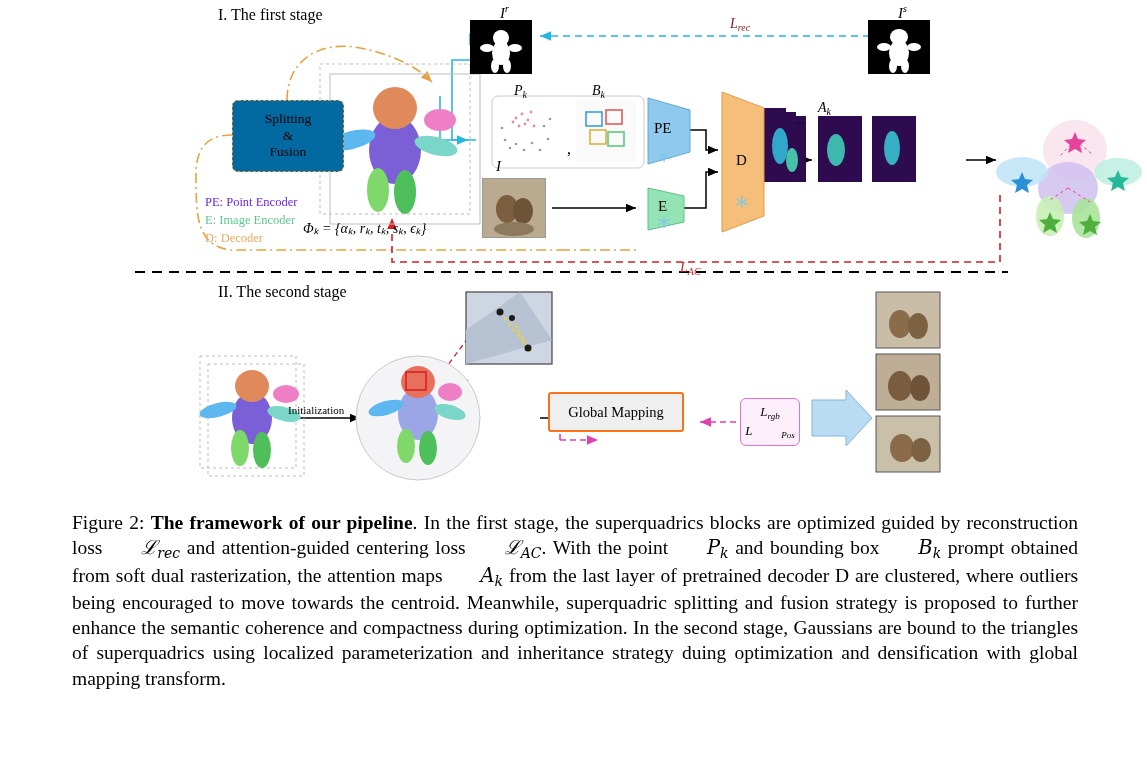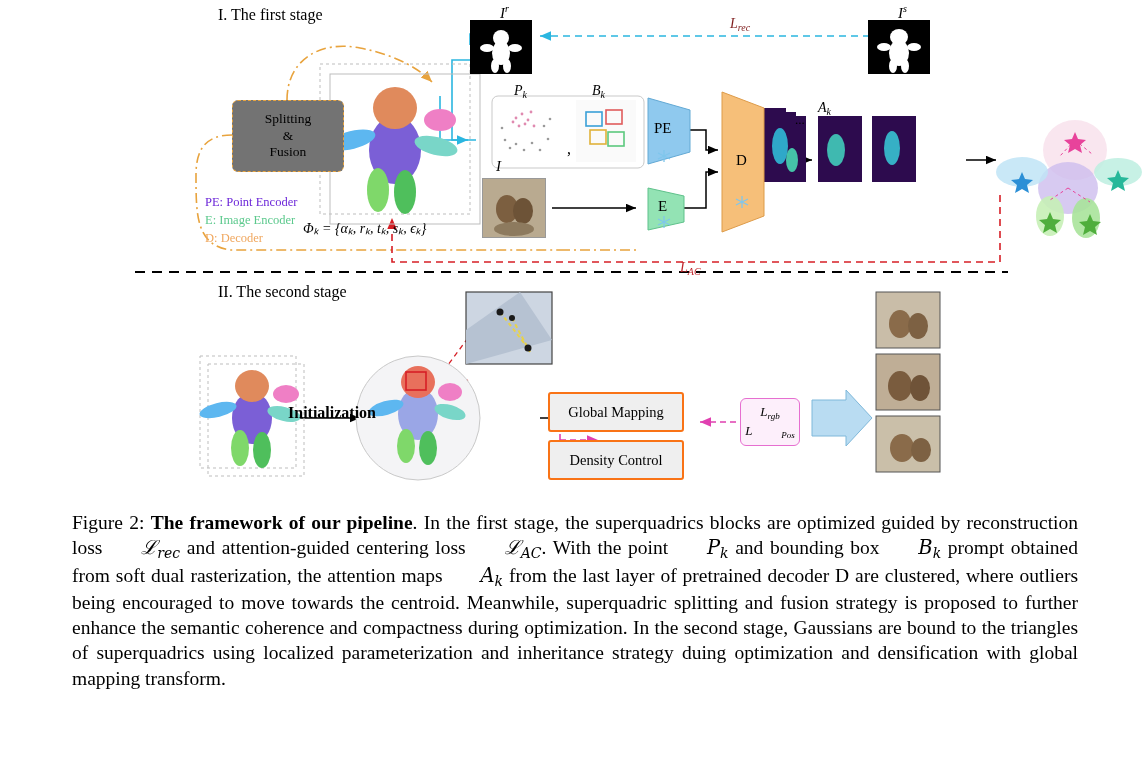--- a/index.html
+++ b/index.html
@@ -31,21 +31,21 @@
 
   
   .stage-title{font-size:16px;}
 
   .splitfusion{
     position:absolute;left:232px;top:100px;width:110px;height:70px;
     border:1.6px dashdot #e8a33d;
     border:1.6px dashed #e8a33d;
     border-radius:6px;
     display:flex;flex-direction:column;align-items:center;justify-content:center;
-    font-size:13.5px;line-height:1.25;color:#000;background:#737373;
+    font-size:13.5px;line-height:1.25;color:#000;background:#0369a1;
   }
 
   .legend{position:absolute;left:205px;top:193px;font-size:12.5px;line-height:1.45;}
   .legend .c-pe{color:#6d28d9;}
   .legend .c-e{color:#5cc98d;}
   .legend .c-d{color:#f0a860;}
 
   .grey-box{
     position:absolute;border:2px solid #f97316;background:#efefef;border-radius:3px;
     display:flex;align-items:center;justify-content:center;font-size:14.5px;color:#000;
@@ -343,27 +343,24 @@
 
   <div class="thumb" style="left:482px;top:178px;width:62px;height:58px;background:#b6a68c;">
     <svg width="62" height="58">
       <rect width="62" height="58" fill="#b9aa90"></rect>
       <ellipse cx="24" cy="30" rx="11" ry="14" fill="#7c5f40"></ellipse>
       <ellipse cx="40" cy="32" rx="10" ry="13" fill="#6d5337"></ellipse>
       <ellipse cx="31" cy="50" rx="20" ry="7" fill="#8d7a5e"></ellipse>
     </svg>
   </div>
 
-  <div class="abs lbl-s" style="left:288px;top:404px;font-size:16px;font-weight:bold;">Initialization</div>
+  <div class="abs lbl-s" style="left:288px;top:404px;font-size:11px;">Initialization</div>
 
   <div class="grey-box" style="left:548px;top:392px;width:132px;height:36px;">
     <span>Global Mapping</span>
-  </div>
-  <div class="grey-box" style="left:548px;top:440px;width:132px;height:36px;">
-    <span>Density Control</span>
   </div>
 
   <div class="pink-box" style="left:740px;top:398px;width:58px;height:46px;">
     <div class="ital">
       <span>L</span><span class="sub" style="font-size:9px;">rgb</span>
     </div>
     <div class="ital">
       <span>L</span><span class="sub" style="font-size:9px;padding-left:29px;">Pos</span>
     </div>
   </div>

